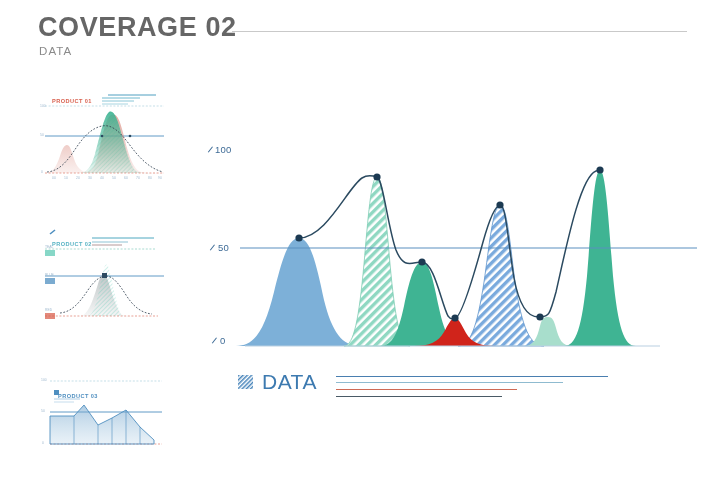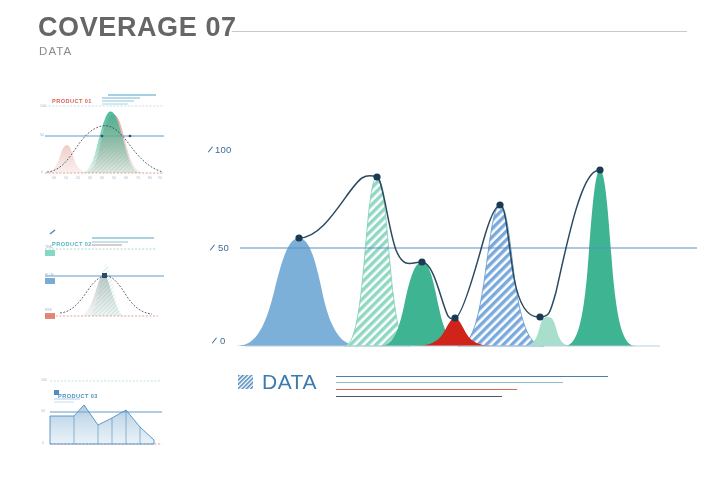--- a/index.html
+++ b/index.html
@@ -104,21 +104,21 @@
   .footer-rule { position: absolute; height: 1px; }
   #f-rule-1 { left: 98px; top: 8px;  width: 272px; background: #4a7fb0; }
   #f-rule-2 { left: 98px; top: 14px; width: 227px; background: #8fbbd0; }
   #f-rule-3 { left: 98px; top: 21px; width: 181px; background: #cf6a55; }
   #f-rule-4 { left: 98px; top: 28px; width: 166px; background: #4a5a66; }
 </style>
 </head>
 <body>
 
 <div id="header">
-  <div id="page-title">COVERAGE 07</div>
+  <div id="page-title">COVERAGE 02</div>
   <div id="title-rule"></div>
   <div id="page-subtitle">DATA</div>
 </div>
 
 <div class="thumb" id="thumb-1">
   <svg width="132" height="96" viewBox="0 0 132 96">
     <defs>
       <linearGradient id="t1g1" x1="0" y1="0" x2="0" y2="1">
         <stop offset="0%" stop-color="#d98a7e" stop-opacity="0.75"></stop>
         <stop offset="100%" stop-color="#d98a7e" stop-opacity="0.12"></stop>

